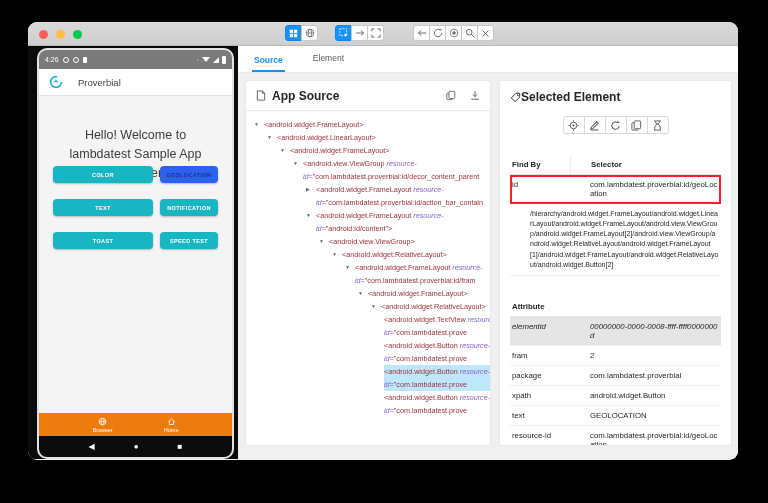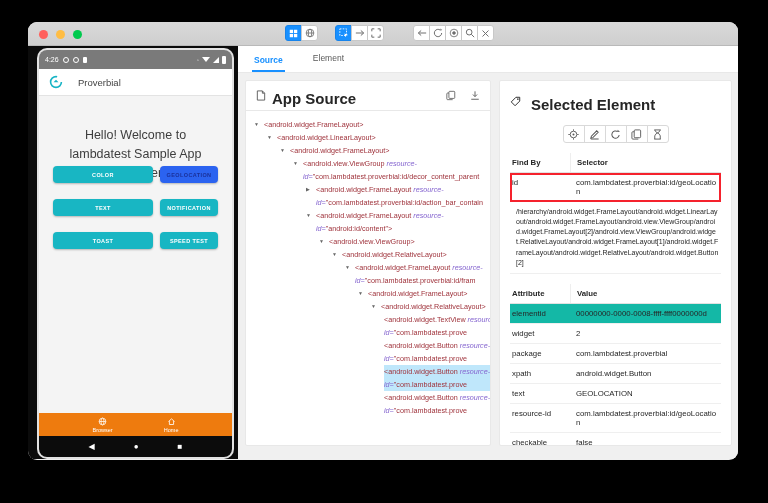--- a/index.html
+++ b/index.html
@@ -69,47 +69,47 @@
     padding:0 0 0 14px;gap:26px;flex:0 0 auto;}
   .tab{font-size:8.5px;padding:6px 2px 9px;color:#595959;}
   .tab.active{color:#1890ff;border-bottom:2px solid #1890ff;padding-bottom:5px;font-weight:bold;}
   .cards{flex:1;display:flex;min-height:0;}
   .card{background:#fff;border:1px solid #e8e8e8;border-radius:2px;display:flex;flex-direction:column;
     overflow:hidden;}
   .mid-card{flex:0 0 246px;margin:7px 4px 13px 7px;}
   .right-card{flex:1;margin:7px 6px 13px 4px;}
   .card-head{height:30px;border-bottom:1px solid #e8e8e8;display:flex;align-items:center;
     padding:0 10px;gap:6px;flex:0 0 auto;}
-  .card-title{font-size:15px;font-weight:bold;color:#262626;margin-top:6px;}
+  .card-title{font-size:12px;font-weight:bold;color:#262626;}
   .head-icons{margin-left:auto;display:flex;gap:14px;color:#595959;}
   
   .tree{flex:1;overflow:hidden;padding:7px 0 7px 8px;font-size:7.2px;}
   .trow{display:block;}
   .tline{white-space:nowrap;overflow:hidden;line-height:13px;height:13px;}
   .caret{display:inline-block;width:10px;color:#666;font-size:5px;vertical-align:1px;}
   .tcode{color:#9e3039;}
   .tattr{color:#8464cf;font-style:italic;}
   .trow.hl{background:#bfe7fb;}
   
   .sel-actions{display:flex;justify-content:center;padding:6px 0 10px;flex:0 0 auto;}
   .abtn{width:22px;height:18px;background:#fff;border:1px solid #d9d9d9;margin-left:-1px;
     display:flex;align-items:center;justify-content:center;color:#595959;}
   .abtn:first-child{margin-left:0;border-radius:3px 0 0 3px;}
   .abtn:last-child{border-radius:0 3px 3px 0;}
-  .etable{margin:0 10px;font-size:7.8px;color:#262626;flex:0 0 auto;}
+  .etable{margin:11px 10px;font-size:7.8px;color:#262626;flex:0 0 auto;}
   .etable.second{margin-top:10px;}
   .erow{display:flex;border-bottom:1px solid #efefef;}
   .erow.head{font-weight:bold;border-bottom:1px solid #e2e2e2;}
   .erow.head .c2{border-left:1px solid #eee;}
   .c1{flex:0 0 60px;padding:5px 4px 5px 2px;}
-  .c2{flex:1;padding:5px 2px 5px 6px;word-break:break-all;min-width:0;}
+  .c2{flex:1;padding:5px 2px 5px 20px;word-break:break-all;min-width:0;}
   .erow.redbox{outline:2px solid #f5222d;outline-offset:-2px;}
-  .erow.strip{background:#14b8a6;}
+  .erow.strip{background:#e5e5e5;font-style:italic;}
   .xpath-val{font-size:7px;line-height:1.45;}
-  .selected-head{padding:9px 10px 6px;display:flex;align-items:center;gap:10px;flex:0 0 auto;}
+  .selected-head{padding:9px 10px 6px;display:flex;align-items:center;gap:0;flex:0 0 auto;}
   .attr-body{flex:1;overflow:hidden;display:flex;flex-direction:column;}
 </style>
 </head>
 <body>
 
 <div class="mac-window">
   <div class="titlebar">
     <div class="lights">
       <span class="light red"></span>
       <span class="light yellow"></span>
@@ -393,29 +393,28 @@
                 <span class="c2">com.lambdatest.proverbial:id/geoLocation</span>
               </div>
               <div class="erow">
                 <span class="c2 xpath-val">/hierarchy/android.widget.FrameLayout/android.widget.LinearLayout/android.widget.FrameLayout/android.view.ViewGroup/android.widget.FrameLayout[2]/android.view.ViewGroup/android.widget.RelativeLayout/android.widget.FrameLayout[1]/android.widget.FrameLayout/android.widget.RelativeLayout/android.widget.Button[2]</span>
               </div>
             </div>
 
             <div class="etable second">
               <div class="erow head">
                 <span class="c1">Attribute</span>
-                <span class="c2">Value</span>
               </div>
               <div id="attr-rows">
                   <div class="erow strip">
                     <span class="c1">elementid</span>
                     <span class="c2">00000000-0000-0008-ffff-ffff0000000d</span>
                   </div>
                   <div class="erow">
-                    <span class="c1">widget</span>
+                    <span class="c1">fram</span>
                     <span class="c2">2</span>
                   </div>
                   <div class="erow">
                     <span class="c1">package</span>
                     <span class="c2">com.lambdatest.proverbial</span>
                   </div>
                   <div class="erow">
                     <span class="c1">xpath</span>
                     <span class="c2">android.widget.Button</span>
                   </div>

